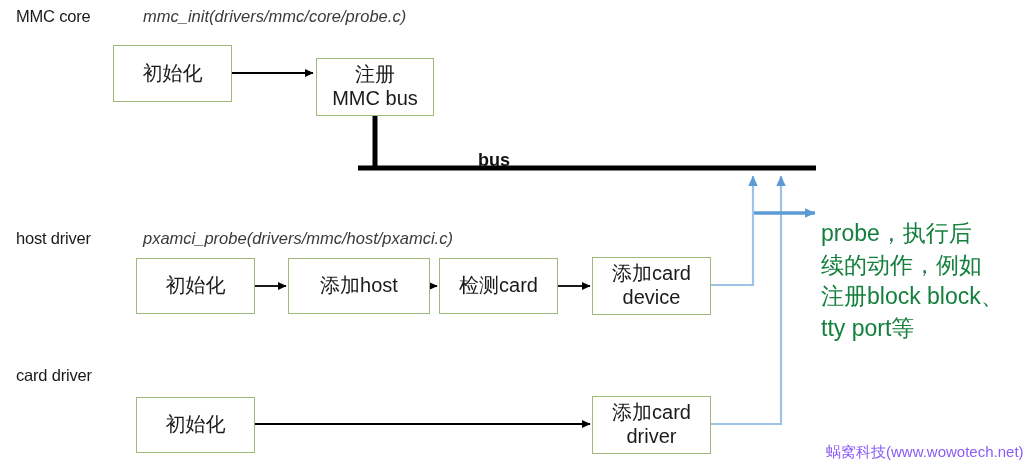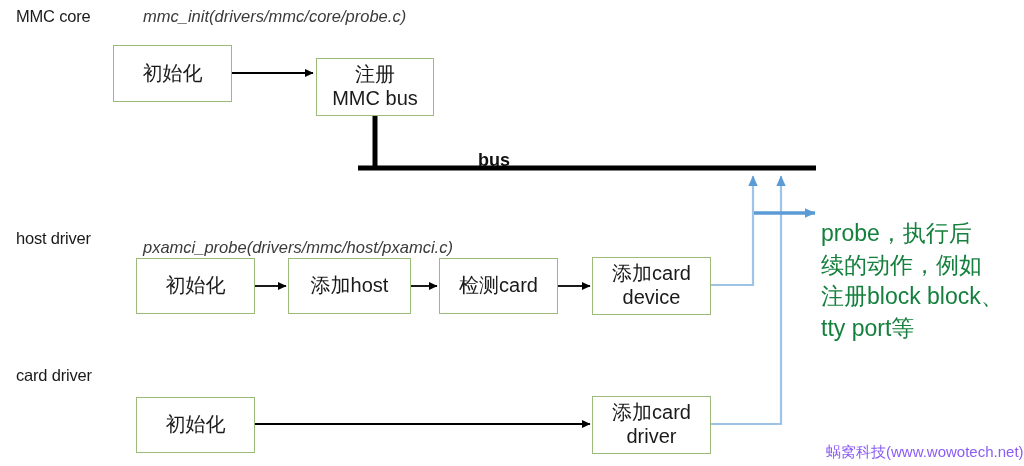--- a/index.html
+++ b/index.html
@@ -121,27 +121,27 @@
   </div>
 
   <div class="box" style="left:316px; top:58px; width:118px; height:58px;">
     <span class="ln">注册</span>
     <span class="ln">MMC bus</span>
   </div>
 
   <div class="bus-label" style="left:478px; top:150px;">bus</div>
 
   <div class="sec-label" style="left:16px; top:229px;">host driver</div>
-  <div class="sec-func" style="left:143px; top:229px;margin-top:9px;">pxamci_probe(drivers/mmc/host/pxamci.c)</div>
+  <div class="sec-func" style="left:143px; top:229px;">pxamci_probe(drivers/mmc/host/pxamci.c)</div>
 
   <div class="box" style="left:136px; top:258px; width:119px; height:56px;">
     <span class="ln">初始化</span>
   </div>
 
-  <div class="box" style="left:288px; top:258px; width:123px; height:56px;">
+  <div class="box" style="left:288px; top:258px; width:142px; height:56px;">
     <span class="ln">添加host</span>
   </div>
 
   <div class="box" style="left:439px; top:258px; width:119px; height:56px;justify-content:center;">
     <span class="ln">检测card</span>
   </div>
 
   <div class="box" style="left:592px; top:257px; width:119px; height:58px;">
     <span class="ln">添加card</span>
     <span class="ln">device</span>

